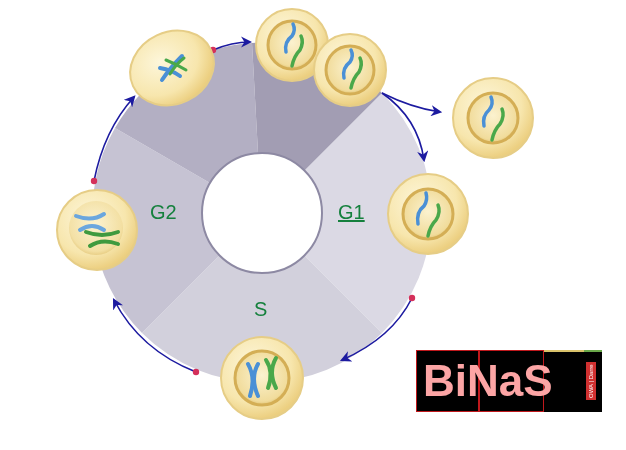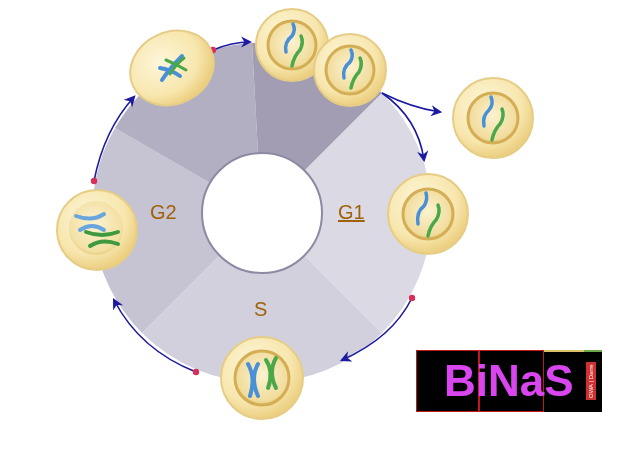--- a/index.html
+++ b/index.html
@@ -1,21 +1,21 @@
 <!DOCTYPE html>
 <html><head>
 <meta charset="utf-8">
 <style>
   html,body{margin:0;padding:0;background:#ffffff;}
   body{width:626px;height:450px;position:relative;overflow:hidden;font-family:"Liberation Sans",sans-serif;}
   #stage{position:absolute;left:0;top:0;width:626px;height:450px;}
-  .label{position:absolute;font-family:"Liberation Sans",sans-serif;font-size:20px;color:#a16207;text-align:center;}
+  .label{position:absolute;font-family:"Liberation Sans",sans-serif;font-size:20px;color:#15803d;text-align:center;}
   .logo{position:absolute;left:416px;top:350px;width:186px;height:62px;background:#000;}
   .logo .box{position:absolute;top:0;height:60px;border:1px solid #c0181c;}
-  .logo .txt{position:absolute;top:6px;left:28px;font-family:"Liberation Sans",sans-serif;font-weight:bold;font-size:44px;color:#d946ef;letter-spacing:0px;line-height:50px;}
+  .logo .txt{position:absolute;top:6px;left:7px;font-family:"Liberation Sans",sans-serif;font-weight:bold;font-size:44px;color:#fca5a5;letter-spacing:0px;line-height:50px;}
   .logo .tag{position:absolute;right:6px;top:12px;width:10px;height:38px;background:#d03030;color:#fff;font-size:6px;writing-mode:vertical-rl;transform:rotate(180deg);text-align:center;line-height:10px;}
   .logo .stripe{position:absolute;top:0;height:2px;}
 </style>
 </head>
 <body>
 
 <svg id="stage" width="626" height="450" viewBox="0 0 626 450" xmlns="http://www.w3.org/2000/svg">
   <defs>
     <radialGradient id="cellGrad" cx="40%" cy="35%" r="65%">
       <stop offset="0%" stop-color="#fdf6da"></stop>

